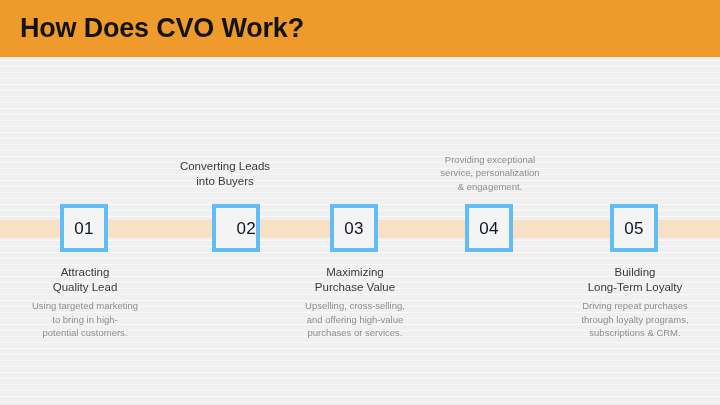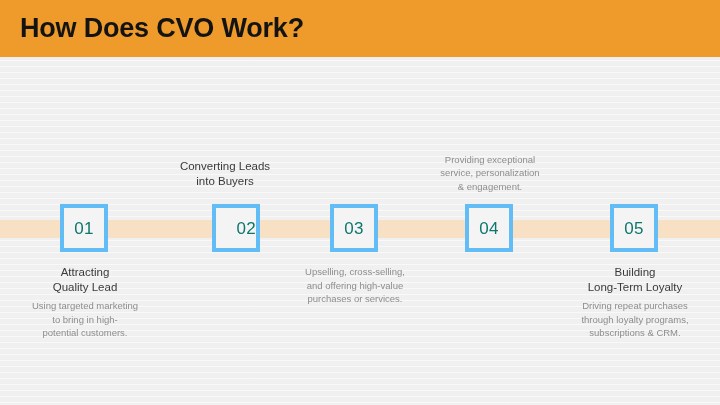--- a/index.html
+++ b/index.html
@@ -78,21 +78,21 @@
     border: 4px solid #62bdf6;
     background: #f4f4f4;
     z-index: 4;
     display: flex;
     align-items: center;
     justify-content: center;
   }
   .step-number {
     font-size: 17px;
     font-weight: normal;
-    color: #0f766e;
+    color: #0f172a;
     letter-spacing: 0.3px;
     line-height: 1;
   }
 
   
   .step-text {
     position: absolute;
     width: 190px;
     text-align: center;
     z-index: 4;
@@ -149,20 +149,22 @@
         <span class="step-number">02</span>
       </div>
       <div class="step-text above" style="left: 130px;">
         <div class="step-heading">Converting Leads
 into Buyers</div>
       </div>
       <div class="step-box" style="left: 330px;">
         <span class="step-number">03</span>
       </div>
       <div class="step-text below" style="left: 260px;">
+        <div class="step-heading">Maximizing
+Purchase Value</div>
         <div class="step-desc">Upselling, cross-selling,
 and offering high-value
 purchases or services.</div>
       </div>
       <div class="step-box" style="left: 465px; justify-content: center;">
         <span class="step-number">04</span>
       </div>
       <div class="step-text above" style="left: 395px;">
         <div class="step-desc">Providing exceptional
 service, personalization

